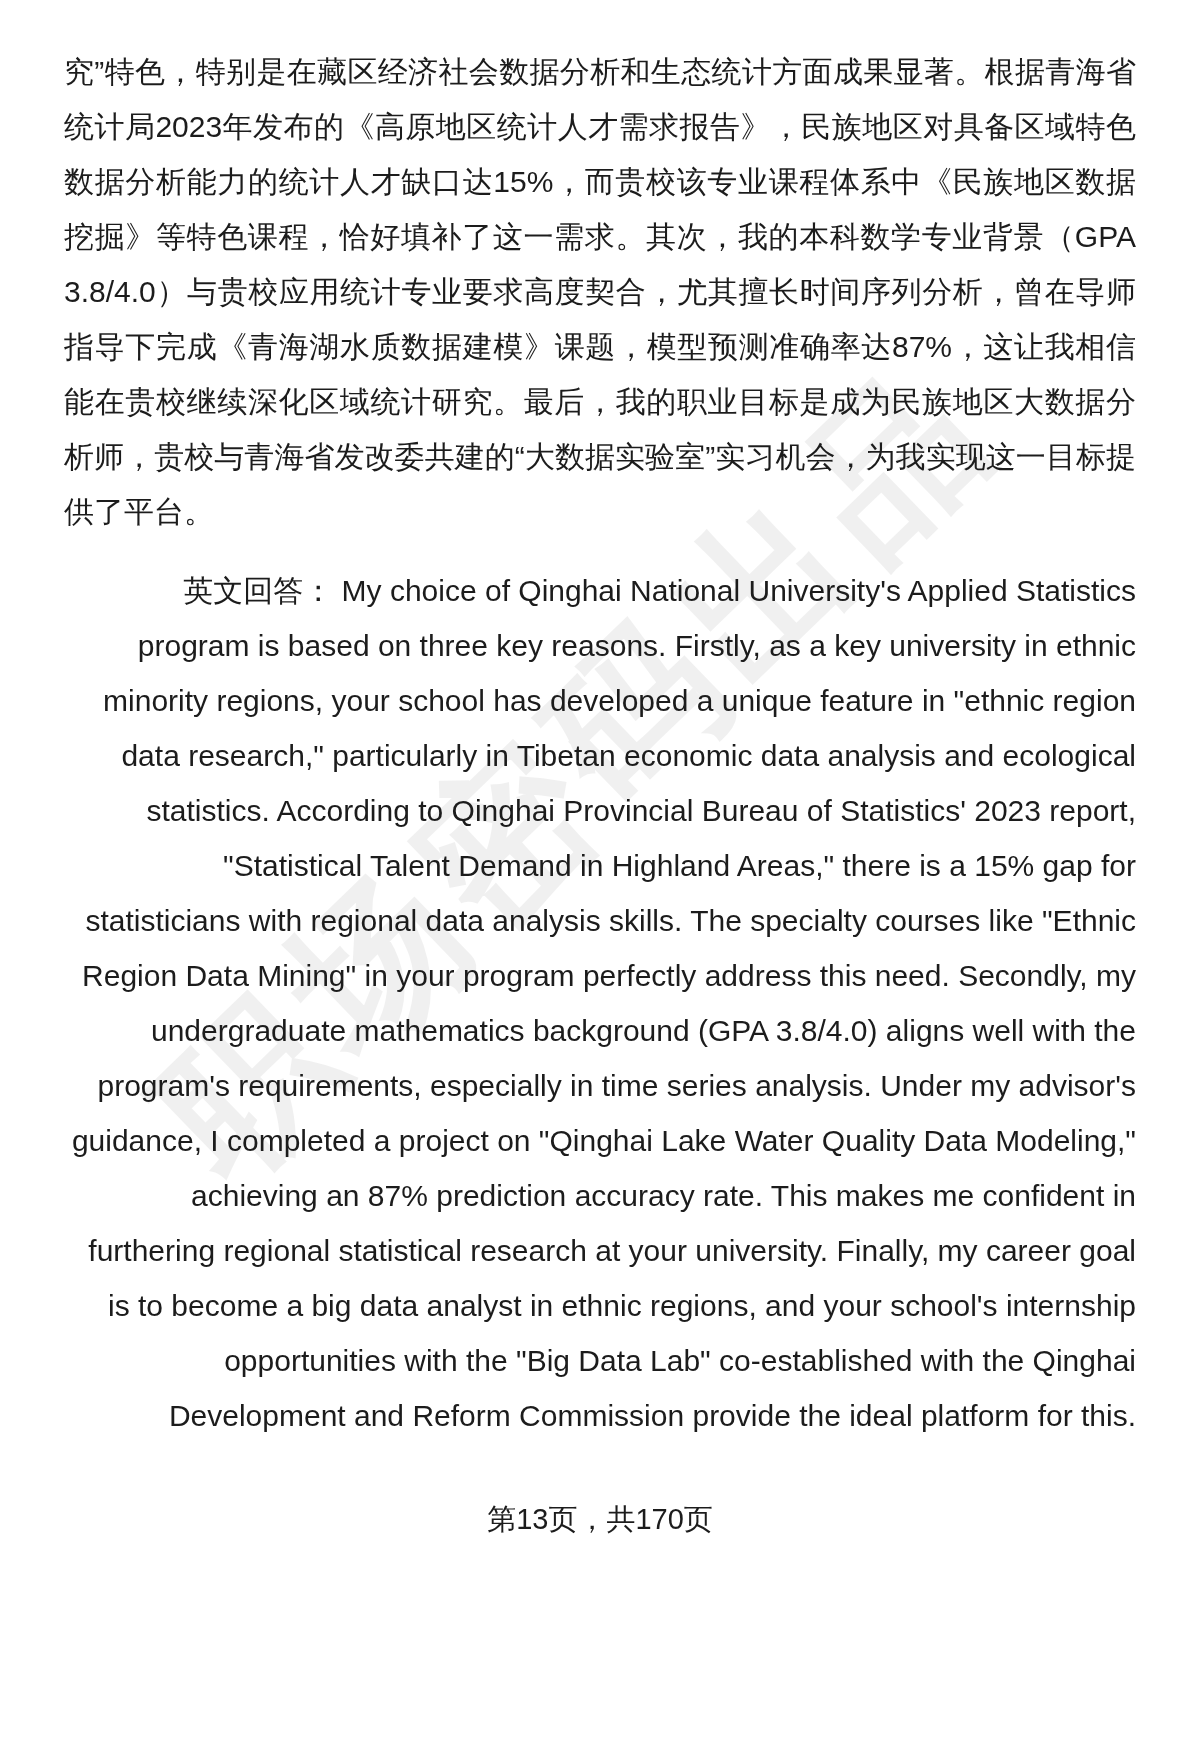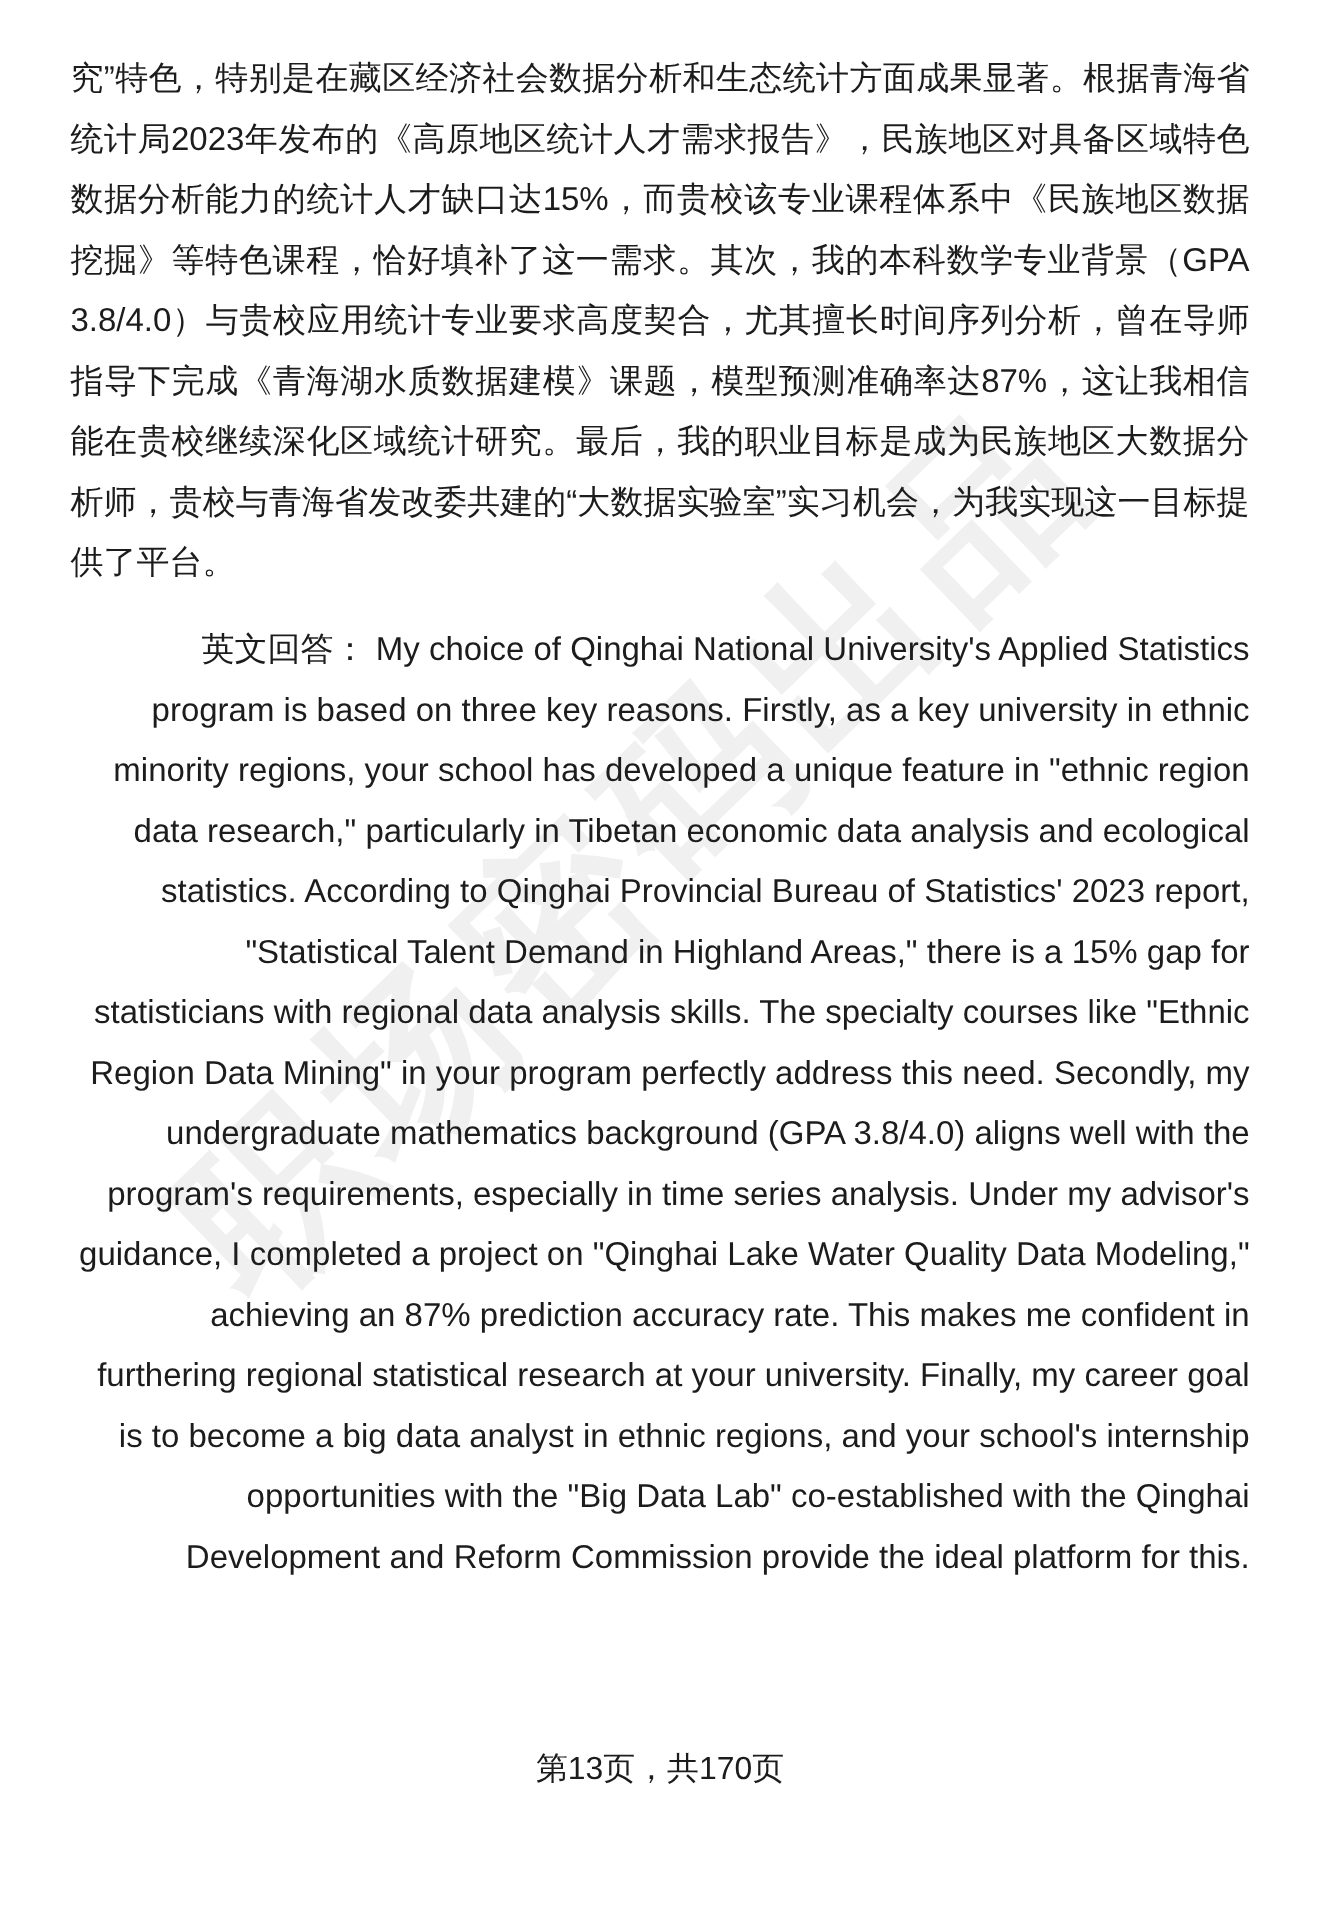--- a/index.html
+++ b/index.html
@@ -43,21 +43,21 @@
     text-justify: inter-ideograph;
   }
   .para-en {
     margin: 0;
     text-align: right;
   }
   .footer {
     position: absolute;
     left: 0;
     right: 0;
-    top: 1588px;
+    top: 1500px;
     text-align: center;
     font-size: 29px;
     color: #1c1c1c;
     z-index: 1;
   }
 </style>
 </head>
 <body>
 
 <div class="page">

